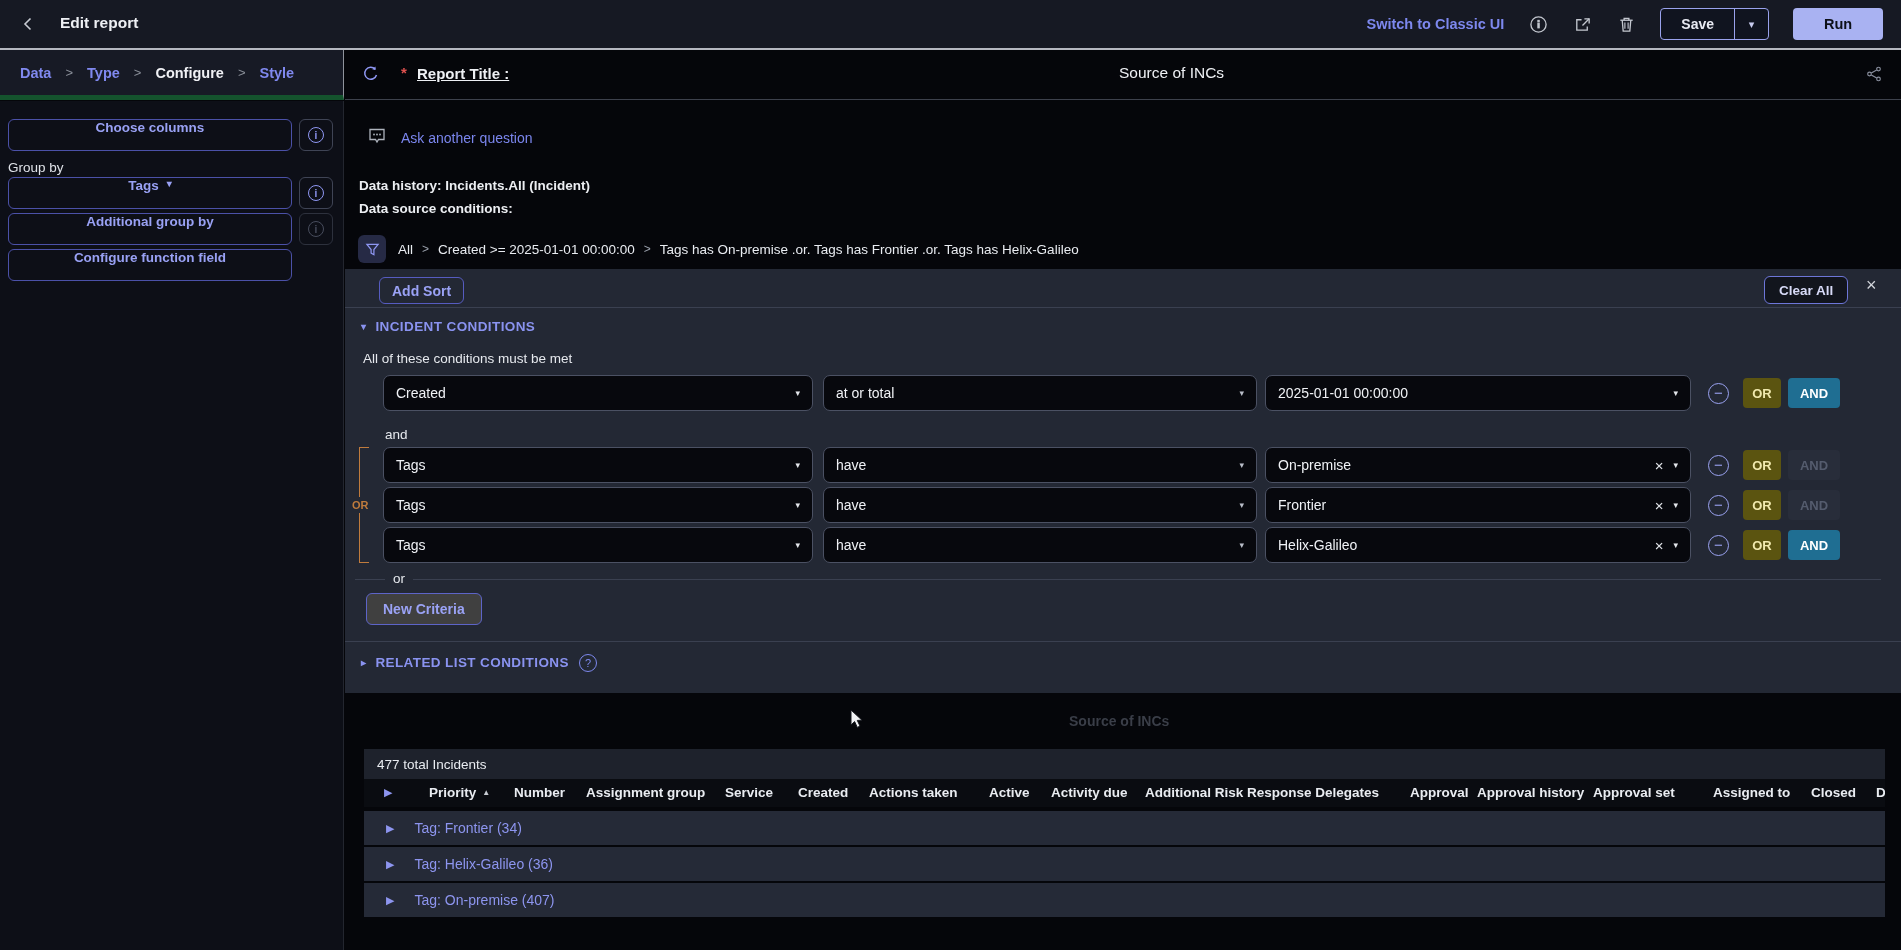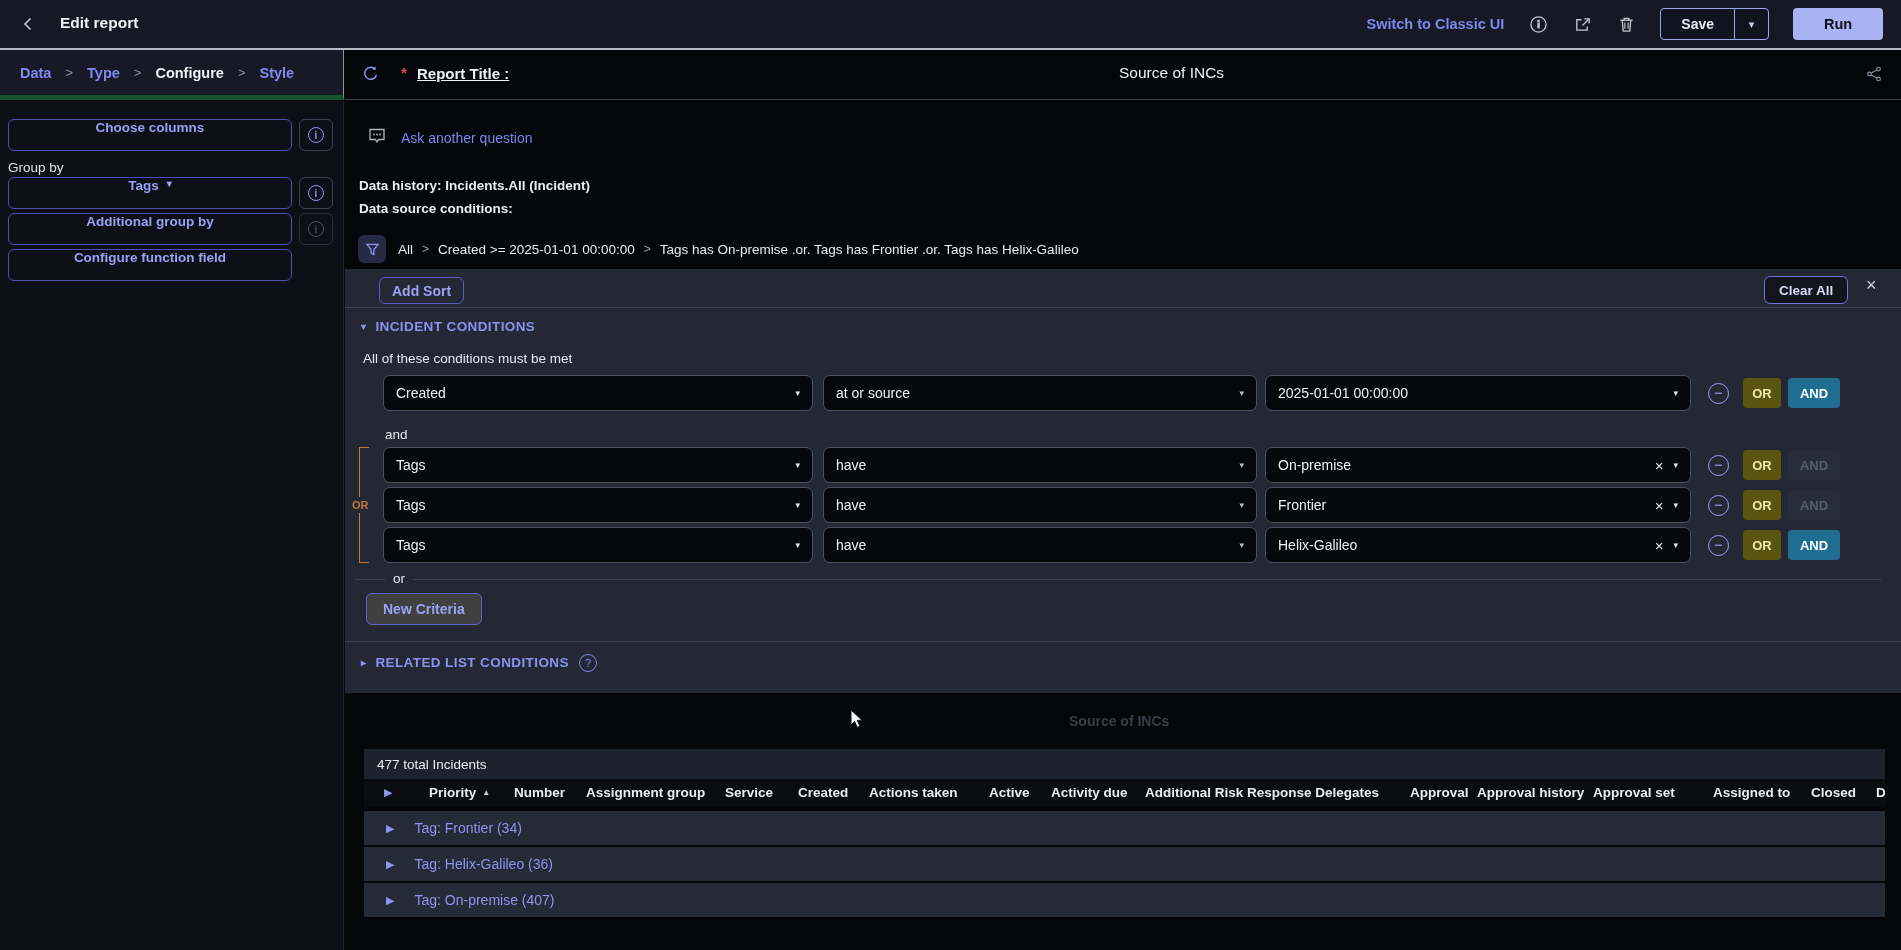--- a/index.html
+++ b/index.html
@@ -273,21 +273,21 @@
         <span>INCIDENT CONDITIONS</span>
       </div>
       <div class="intro">All of these conditions must be met</div>
 
       <div class="cond-row" style="top:106px">
         <div class="sel c1">
           <span>Created</span>
           <span class="caret">▾</span>
         </div>
         <div class="sel c2">
-          <span>at or source</span>
+          <span>at or total</span>
           <span class="caret2">▾</span>
         </div>
         <div class="sel c3">
           <span>2025-01-01 00:00:00</span>
           <span class="c3icons">
               <span class="caret">▾</span>
             </span>
         </div>
         <div class="minus-ic">−</div>
         <button class="or-btn">OR</button>

